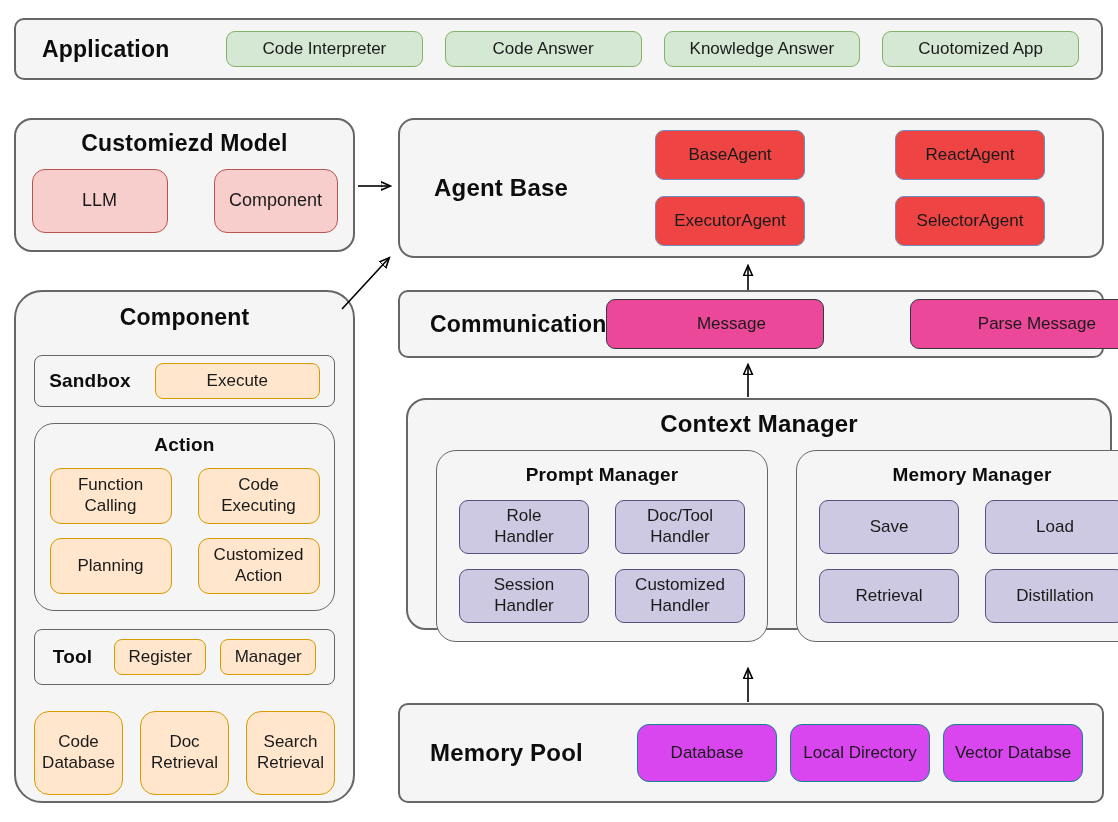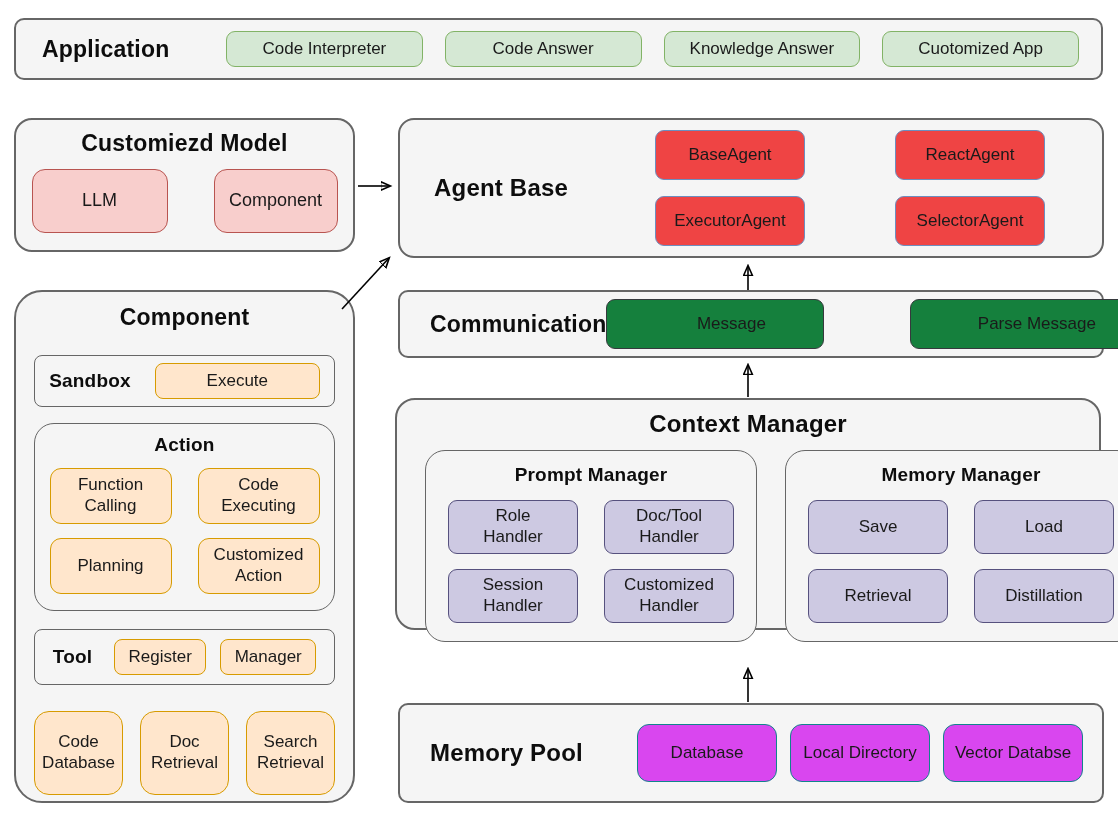--- a/index.html
+++ b/index.html
@@ -21,21 +21,21 @@
   .ptitle { font-weight:bold; color:#0d0d0d; letter-spacing:0.2px; }
 
   
   .node {
     display:flex; align-items:center; justify-content:center; text-align:center;
     border-radius:9px; font-size:17px; line-height:1.22; color:#1a1a1a;
   }
   .green  { background:#d5e8d4; border:1.5px solid #82b366; }
   .red    { background:#f8cecc; border:1.6px solid #b85450; }
   .blue   { background:#ef4444; border:1.5px solid #6c8ebf; }
-  .bluedk { background:#15803d; border:1.7px solid #36393d;padding-left:32px; }
+  .bluedk { background:#ec4899; border:1.7px solid #36393d;padding-left:32px; }
   .orange { background:#ffe6cc; border:1.6px solid #d79b00; }
   .purple { background:#cdc9e2; border:1.5px solid #56517e; }
   .teal   { background:#d946ef; border:1.7px solid #12848c; }
 
   
   .app-bar { left:14px; top:18px; width:1089px; height:62px; border-radius:10px;
              display:flex; align-items:center; padding:0 22px 0 26px; gap:22px; }
   .app-bar .ptitle { font-size:23px; width:162px; }
   .app-bar .node { flex:1; height:36px; border-radius:9px; }
 
@@ -78,21 +78,21 @@
   .action .node { min-height:56px; padding:3px 10px; border-radius:11px; }
   .tool { margin-top:18px; height:56px; border-radius:8px;
           display:flex; align-items:center; justify-content:center; gap:14px; }
   .tool .ptitle { font-size:19px; margin-right:8px; }
   .tool .node { height:36px; border-radius:8px; padding:0 12px; }
   .tool .node.n0 { width:92px; } .tool .node.n1 { width:96px; }
   .retrieval { margin-top:26px; display:flex; justify-content:center; gap:17px; }
   .retrieval .node { width:93px; min-height:84px; border-radius:15px; padding:4px 6px; font-size:17px; }
 
   
-  .ctx { left:395px; top:398px; width:706px; height:232px; border-radius:20px; }
+  .ctx { left:406px; top:398px; width:706px; height:232px; border-radius:20px; }
   .ctx > .ptitle { font-size:24px; text-align:center; padding-top:10px; }
   .ctx .cols { display:flex; gap:28px; padding:12px 28px 0; }
   .ctx .subpanel { flex:1; height:192px; border-radius:20px; }
   .ctx .subpanel .ptitle { font-size:19px; text-align:center; padding:13px 0 14px; }
   .ctx .grid { display:grid; grid-template-columns:repeat(2,1fr);
                column-gap:26px; row-gap:15px; justify-content:center; padding:0 22px; }
   .ctx .pm .node { width:130px; min-height:54px; padding:2px 18px; justify-self:center; }
   .ctx .mm .node { width:140px; min-height:54px; padding:2px 8px; justify-self:center; }
 
   

